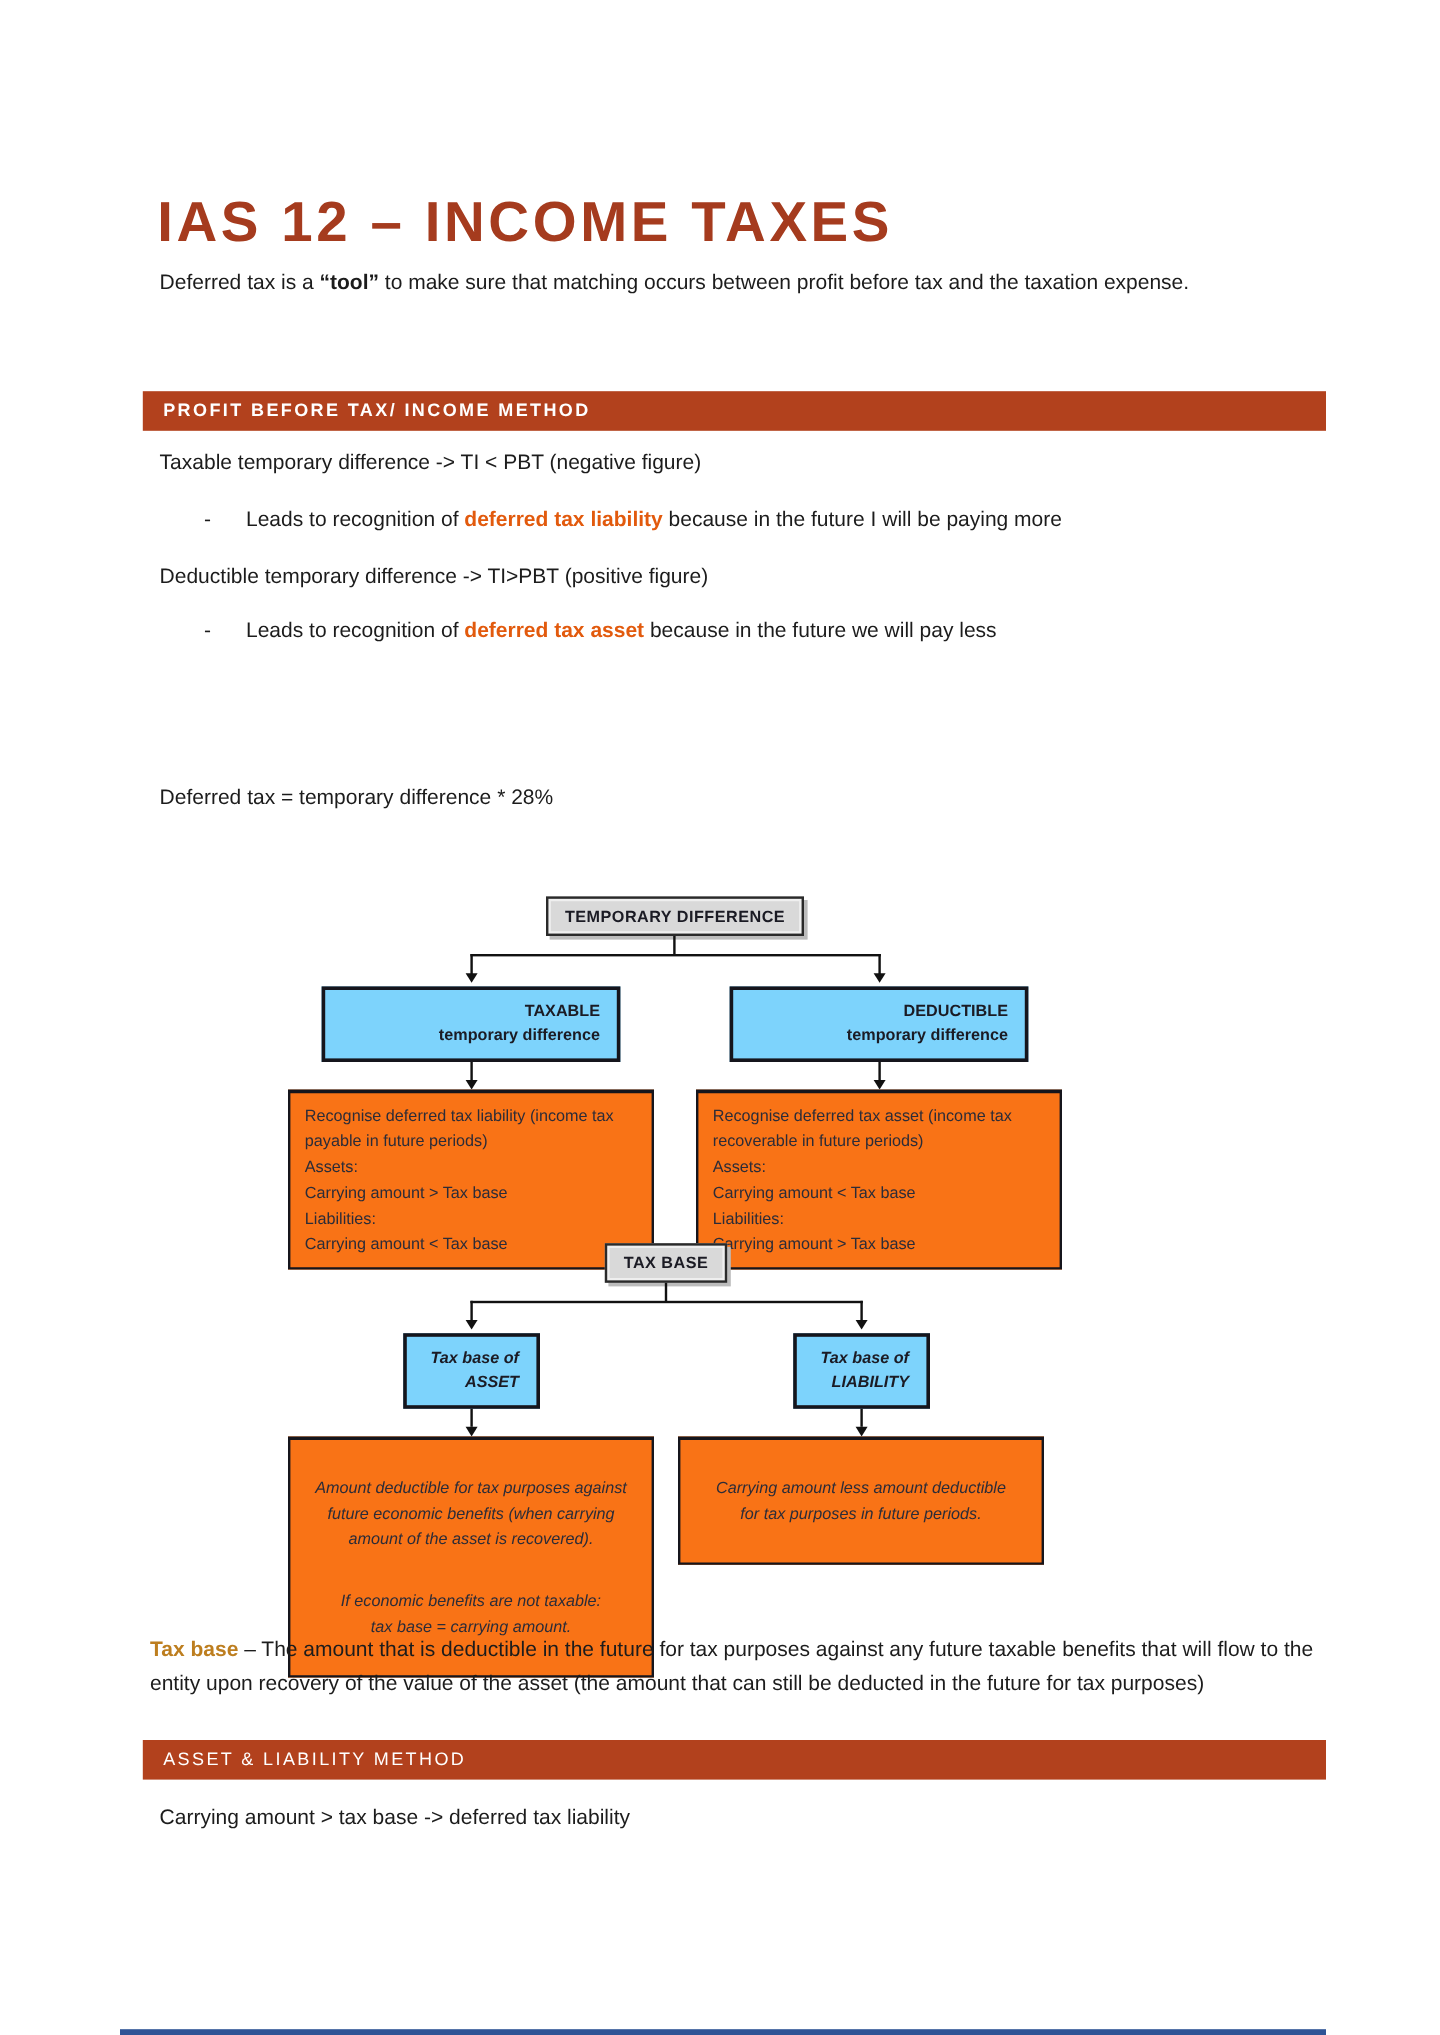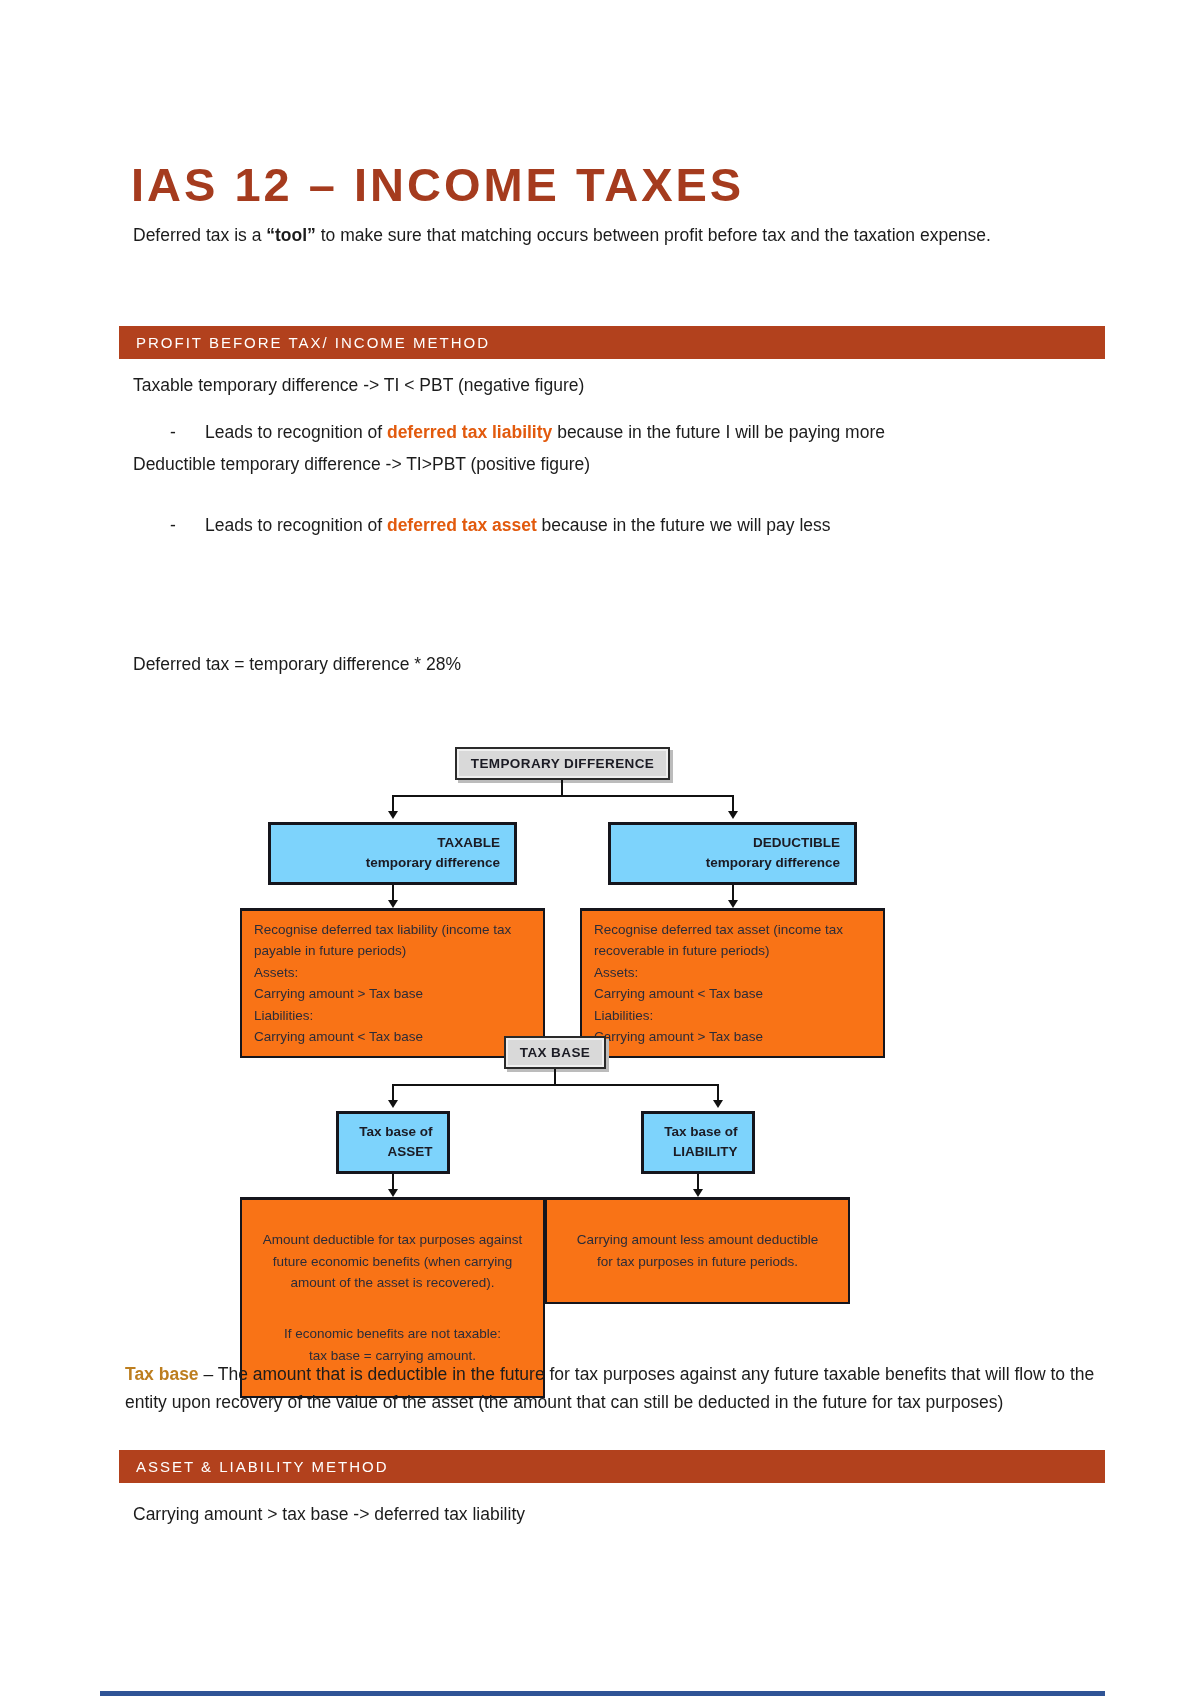--- a/index.html
+++ b/index.html
@@ -74,49 +74,49 @@
   .fc1 .vstub{left:321px;}
   .fc1 .hbar{left:152px;width:342px;}
   .fc1 .dstub-l{left:152px;}
   .fc1 .dstub-r{left:492px;}
   .fc1 .arr-l{left:148px;}
   .fc1 .arr-r{left:488px;}
   .fc1 .fc-mid{min-width:215px;}
 
   
   .fc2{left:240px;top:1036px;width:630px;}
-  .fc2 .fc-row{}
+  .fc2 .fc-row{gap:20px;font-style:italic;}
   .fc2 .fc-col{width:305px;}
   .fc2 .vstub{left:314px;}
   .fc2 .hbar{left:152px;width:327px;}
   .fc2 .dstub-l{left:152px;}
   .fc2 .dstub-r{left:477px;}
   .fc2 .arr-l{left:148px;}
   .fc2 .arr-r{left:473px;}
   .fc2 .fc-mid{min-width:80px;}
 </style>
 </head>
 <body>
 
 <div>
 
   <h1 class="abs doc-title">IAS 12 – INCOME TAXES</h1>
 
   <p class="abs para intro"><span>Deferred tax is a </span><span class="bold">“tool”</span><span> to make sure that matching occurs between profit before tax and the taxation expense.</span></p>
 
-  <div class="abs section-bar" style="top:326px;">PROFIT BEFORE TAX/ INCOME METHOD</div>
+  <div class="abs section-bar" style="top:326px;font-weight:bold;">PROFIT BEFORE TAX/ INCOME METHOD</div>
 
   <div class="abs body-line" style="top:373px;">Taxable temporary difference -&gt; TI &lt; PBT (negative figure)</div>
 
   <div class="abs bullet-row" style="top:420px;">
     <span class="bullet-glyph">-</span>
     <span><span>Leads to recognition of </span><span class="orange">deferred tax liability</span><span> because in the future I will be paying more</span></span>
   </div>
 
-  <div class="abs body-line" style="top:452px;">Deductible temporary difference -&gt; TI&gt;PBT (positive figure)</div>
+  <div class="abs body-line" style="top:468px;">Deductible temporary difference -&gt; TI&gt;PBT (positive figure)</div>
 
   <div class="abs bullet-row" style="top:513px;">
     <span class="bullet-glyph">-</span>
     <span><span>Leads to recognition of </span><span class="orange">deferred tax asset</span><span> because in the future we will pay less</span></span>
   </div>
 
   <div class="abs body-line" style="top:652px;">Deferred tax = temporary difference * 28%</div>
 
   <div class="abs fc fc1">
     <div class="fc-root">TEMPORARY DIFFERENCE</div>

